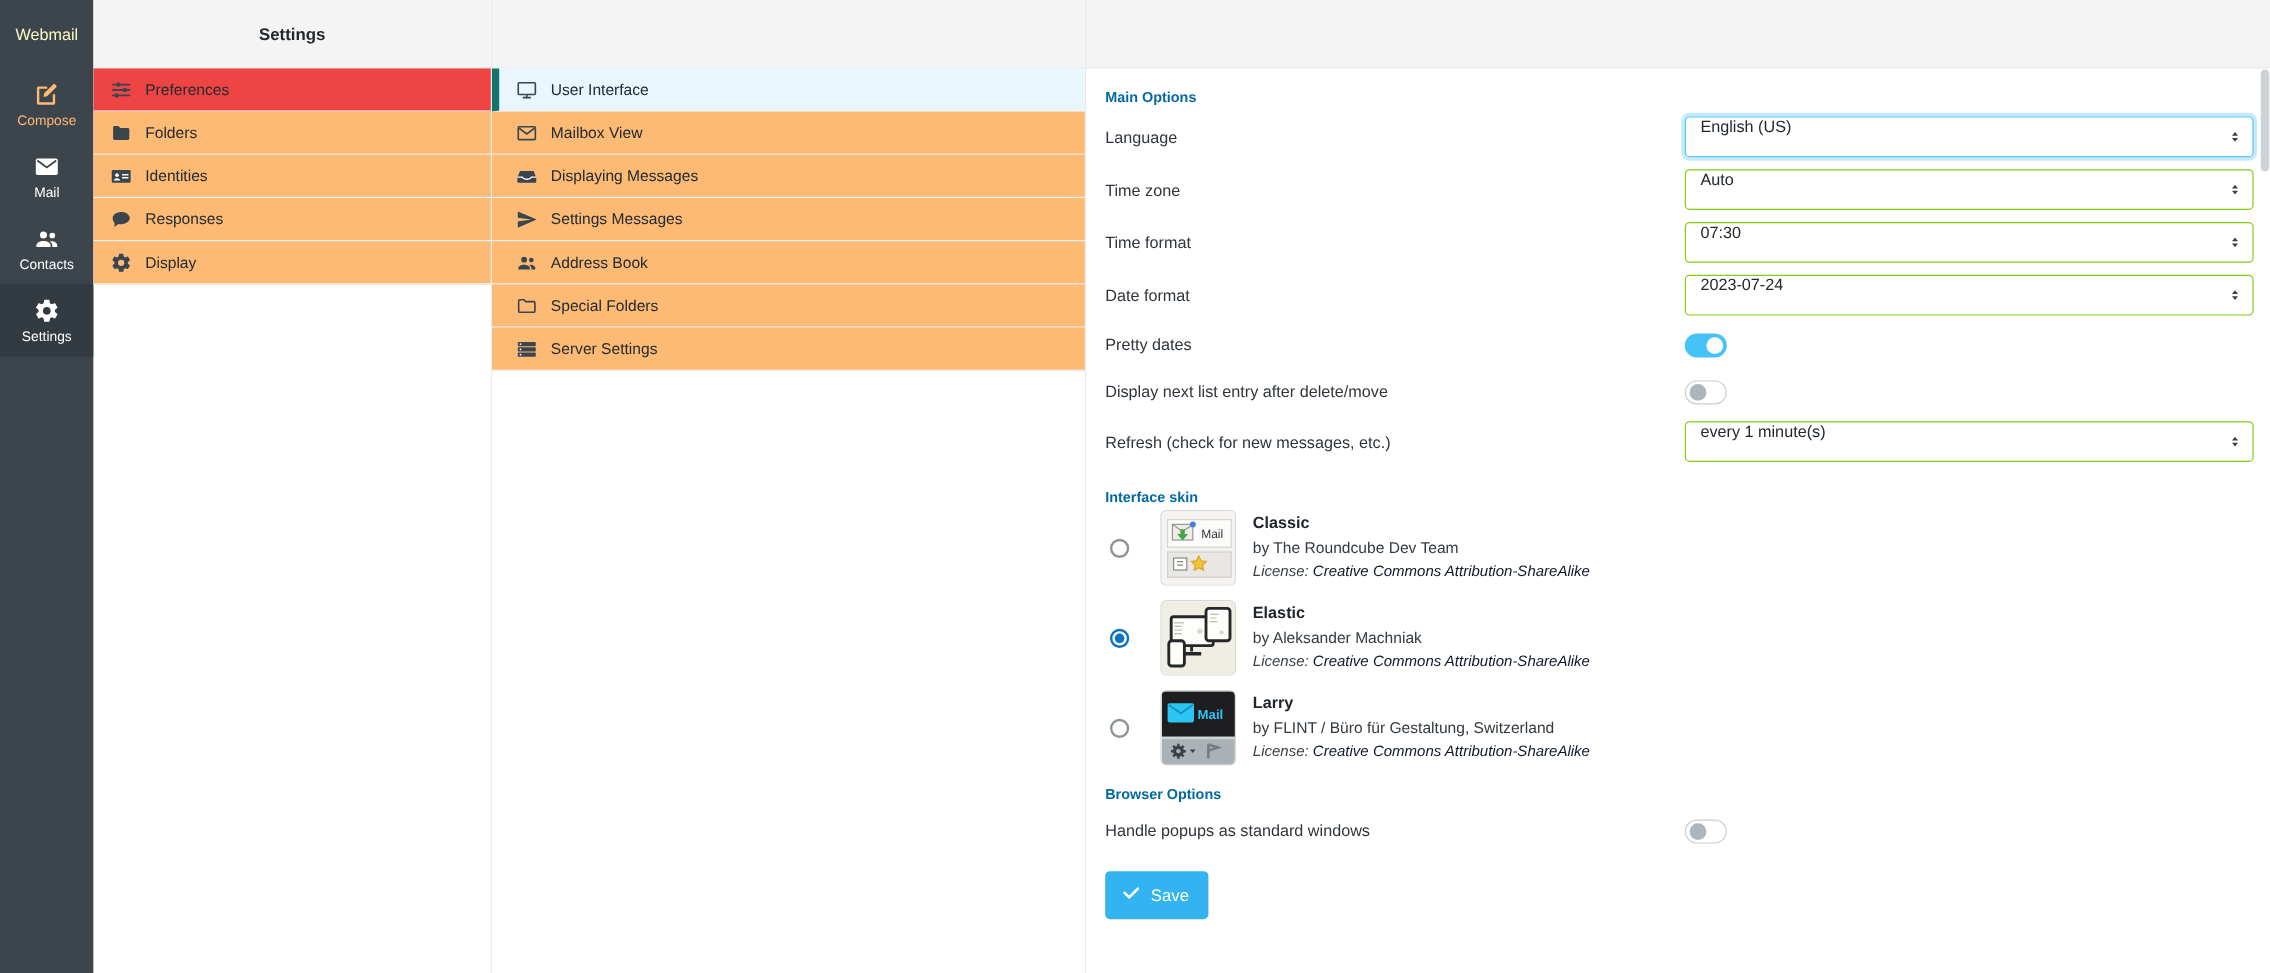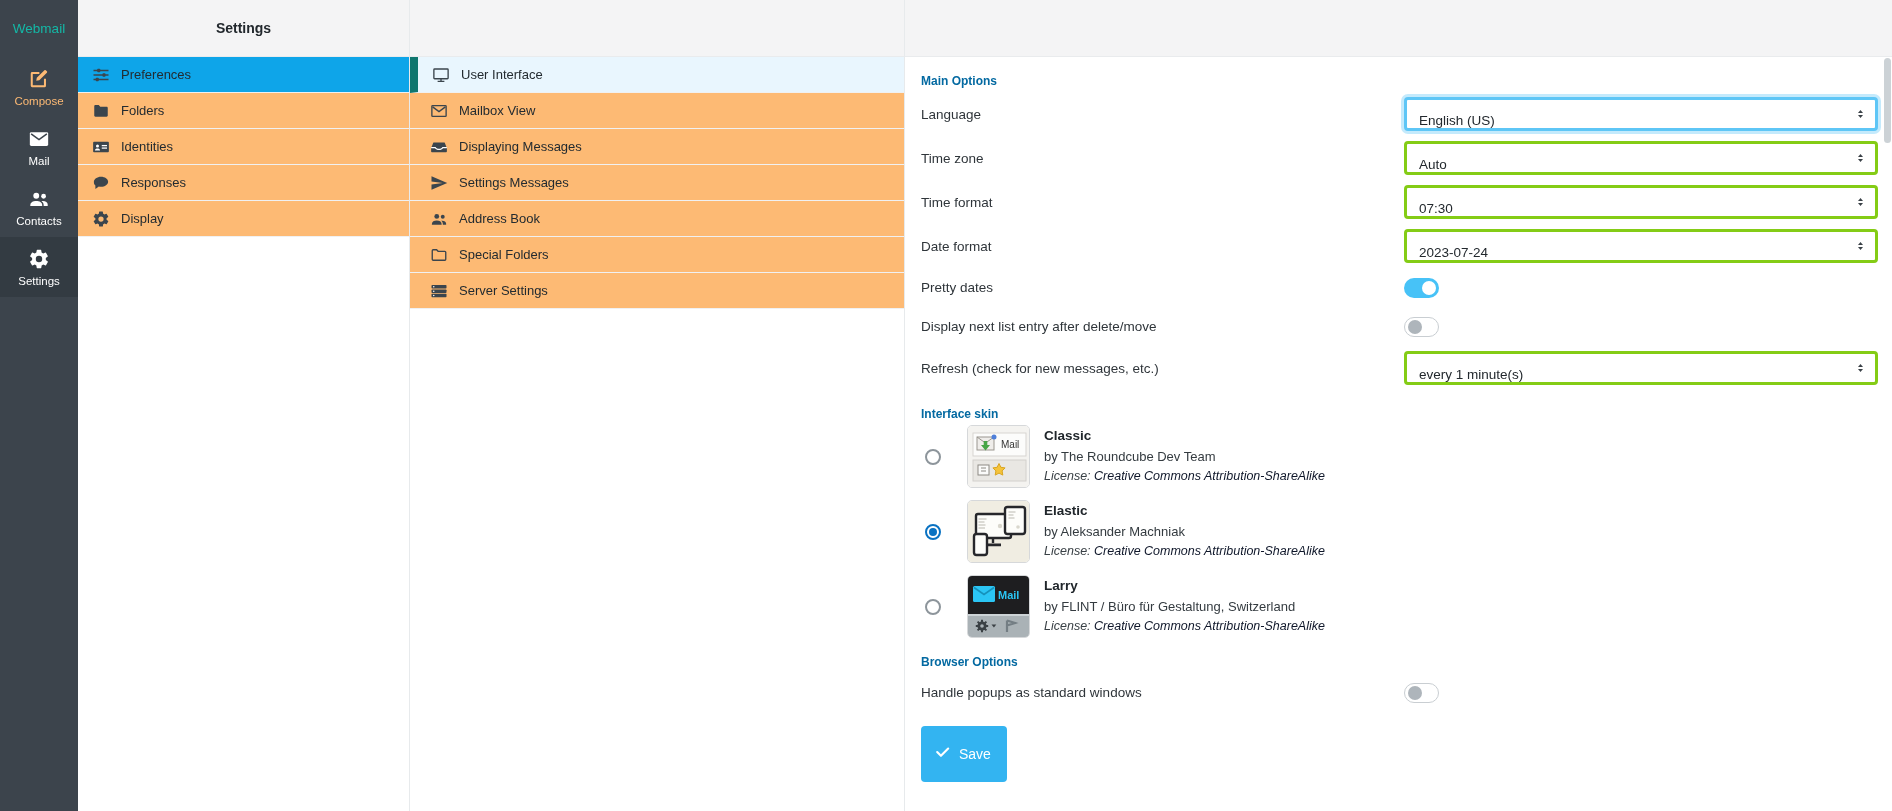--- a/index.html
+++ b/index.html
@@ -2,49 +2,49 @@
 <html><head>
 <meta charset="utf-8">
 <style>
   *{box-sizing:border-box;margin:0;padding:0}
   html,body{width:1892px;height:811px}
   body{font-family:"Liberation Sans","DejaVu Sans",sans-serif;background:#fff;overflow:hidden;color:#23292e}
   .app{display:flex;width:1892px;height:811px}
 
   
   .sidebar{width:78px;background:#3c444c;flex-shrink:0;display:flex;flex-direction:column}
-  .brand{height:57px;display:flex;align-items:center;justify-content:center;color:#14b8a6;font-size:13.5px}
+  .brand{height:57px;display:flex;align-items:center;justify-content:center;color:#fef9c3;font-size:13.5px}
   .nav-item{height:60px;display:flex;flex-direction:column;align-items:center;justify-content:center;gap:5px;color:#fff;cursor:pointer}
   .nav-item svg{width:22px;height:22px;display:block}
   .nav-label{font-size:11.5px}
   .nav-item.accent{color:#fdba74}
   .nav-item.active{background:#333b42}
 
   
   .col{background:#fff;border-right:1px solid #e7eaec;flex-shrink:0;display:flex;flex-direction:column}
   .settings-col{width:332px}
   .sections-col{width:495px}
   .col-head{height:57px;background:#f4f4f5;border-bottom:1px solid #e9ebed;display:flex;align-items:center;justify-content:center;font-weight:bold;font-size:14px;color:#22282d}
   .listrow{height:36px;display:flex;align-items:center;gap:11px;padding:0 14px;border-bottom:1px solid #f0f1f2;font-size:13px;color:#232b30;cursor:pointer;background:#fdba74}
   .listrow .ico{width:18px;height:18px;color:#3b454d;flex-shrink:0;display:flex}
   .listrow .ico svg{width:18px;height:18px}
-  .settings-col .listrow.selected{background:#0ea5e9}
+  .settings-col .listrow.selected{background:#ef4444}
   .sections-col .listrow{padding-left:20px}
-  .sections-col .listrow.selected{background:#e9f6fe;border-left:8px solid #0f766e;padding-left:14px}
+  .sections-col .listrow.selected{background:#e9f6fe;border-left:6px solid #0f766e;padding-left:14px}
 
   
   .content{flex:1;display:flex;flex-direction:column;position:relative;min-width:0}
   .content-head{height:57px;background:#f4f4f5;border-bottom:1px solid #e9ebed}
   .content-body{flex:1;padding:0 14px 0 16px;overflow:hidden}
   h2.sec{font-size:12px;font-weight:bold;color:#0369a1;margin:17px 0 4px}
   .form-row{display:flex;align-items:center;height:44px}
   .form-row.short{height:39px}
   .form-label{flex:1;font-size:13.5px;color:#2f353a}
   .control{width:474px;flex-shrink:0;display:flex;align-items:center}
-  .select{width:100%;height:34px;border:3px solid #84cc16;border-radius:4px;background:#fff;display:flex;align-items:flex-end;padding:0 30px 0 12px;position:relative;font-size:13.5px;color:#22282d;cursor:pointer}
+  .select{width:100%;height:34px;border:1px solid #84cc16;border-radius:4px;background:#fff;display:flex;align-items:flex-start;padding:0 30px 0 12px;position:relative;font-size:13.5px;color:#22282d;cursor:pointer}
   .select .caret{position:absolute;right:7px;top:50%;transform:translateY(-50%);width:15px;height:15px;color:#394046}
   .select .caret svg{width:15px;height:15px;display:block}
   .select.focused{border-color:#5ec6f6;box-shadow:0 0 0 3px #c4eafc}
   .toggle{width:35px;height:20px;border-radius:10px;position:relative;cursor:pointer;flex-shrink:0}
   .toggle.on{background:#47c2f7}
   .toggle.on::after{content:"";position:absolute;right:3px;top:3px;width:14px;height:14px;border-radius:50%;background:#fff}
   .toggle.off{background:#fff;border:1px solid #c9ced2}
   .toggle.off::after{content:"";position:absolute;left:3px;top:2px;width:14px;height:14px;border-radius:50%;background:#aeb5bb}
 
   
@@ -54,21 +54,21 @@
   .radio{width:16px;height:16px;border-radius:50%;border:2px solid #8d959b;background:#fff;position:relative;cursor:pointer;flex-shrink:0}
   .radio.checked{border-color:#0a72c2}
   .radio.checked::after{content:"";position:absolute;left:50%;top:50%;transform:translate(-50%,-50%);width:8px;height:8px;border-radius:50%;background:#0a72c2}
   .thumb{width:63px;height:63px;border:1px solid #d6d8da;border-radius:5px;overflow:hidden;margin:0 14px 0 8px;flex-shrink:0;background:#fff}
   .thumb svg{display:block}
   .skin-meta{font-size:13px;color:#343b40;line-height:1.55}
   .skin-name{font-weight:bold;font-size:13.5px;color:#20262b}
   .license{font-style:italic;font-size:12.5px;color:#3a4146}
   .license .lnk{color:#0f172a;cursor:pointer;font-style:italic}
 
-  .save-btn{margin-top:14px;height:56px;padding:0 16px 0 13px;background:#33b4f1;border:none;border-radius:4px;color:#fff;font-size:14px;display:inline-flex;align-items:center;gap:8px;cursor:pointer;font-family:inherit}
+  .save-btn{margin-top:14px;height:40px;padding:0 16px 0 13px;background:#33b4f1;border:none;border-radius:4px;color:#fff;font-size:14px;display:inline-flex;align-items:center;gap:8px;cursor:pointer;font-family:inherit}
   .save-btn svg{width:17px;height:17px}
   .scroll-thumb{position:absolute;right:1px;top:58px;width:7px;height:85px;background:#ccd2d6;border-radius:4px}
 </style>
 </head>
 <body>
 
 <div class="app">
 
   <nav class="sidebar">
     <div class="brand">Webmail</div>

